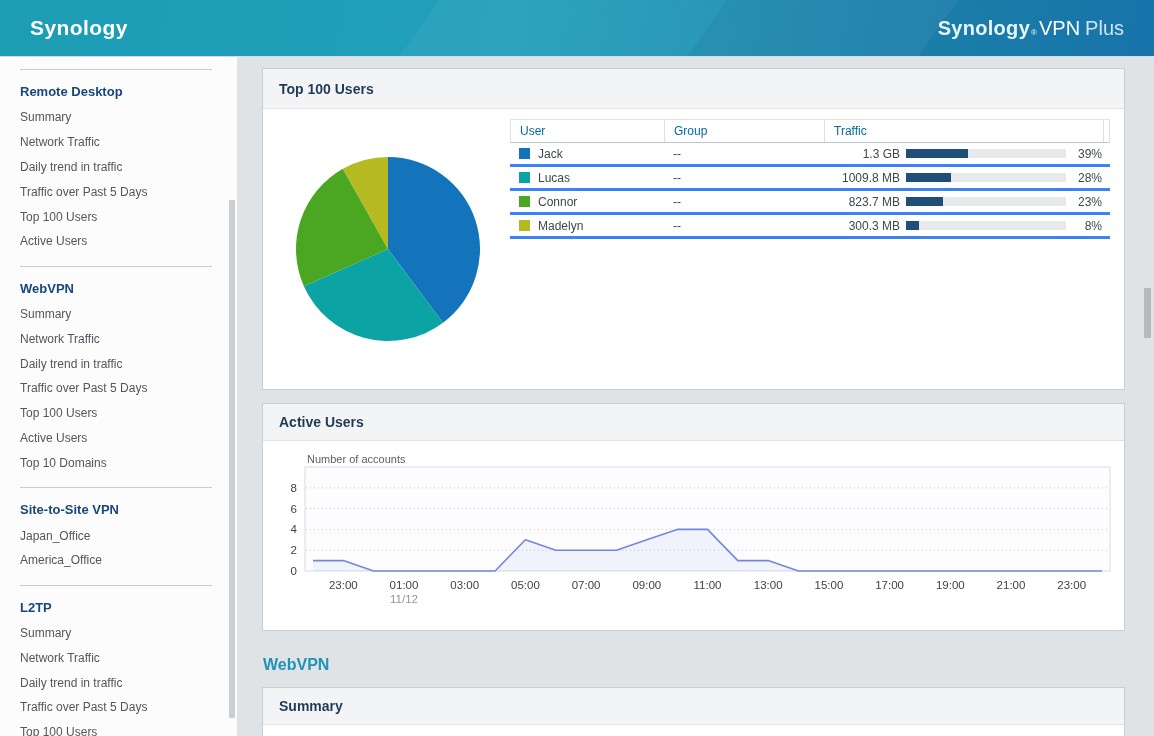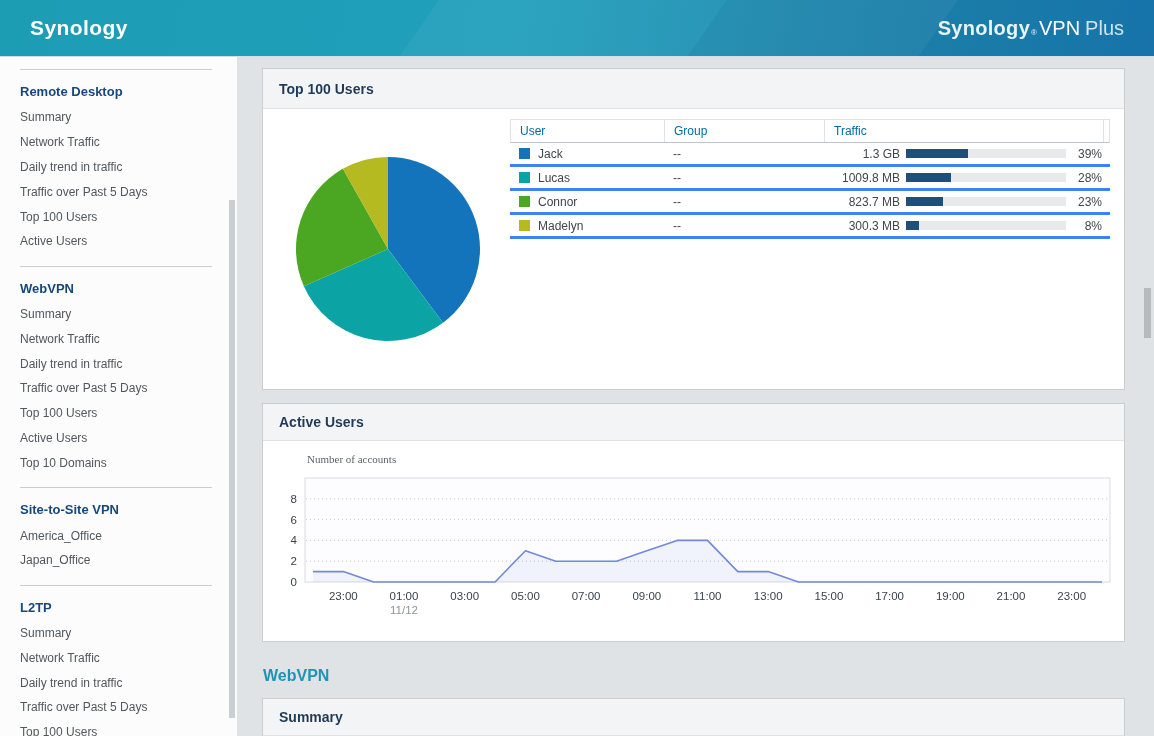--- a/index.html
+++ b/index.html
@@ -70,21 +70,21 @@
   .swatch { width:11px; height:11px; margin-right:8px; flex:none; }
   .cell-group { padding-left:10px; }
   .cell-val { text-align:right; }
   .cell-bar { padding-left:6px; }
   .bar-track { width:160px; height:9px; background:#e7e9eb; }
   .bar-fill { height:100%; background:#1f4e78; }
   .cell-pct { text-align:right; }
   
   .panel.mt { margin-top:13px; }
   .active-body { padding:12px 0 10px 0; }
-  .y-axis-label { font-size:11px; color:#5a6266; margin:0 0 12px 44px;font-family:Liberation Serif, serif; }
+  .y-axis-label { font-size:11px; color:#5a6266; margin:0 0 1px 44px; }
   
   .section-heading { color:#1f93b5; font-size:16px; font-weight:bold; margin:25px 0 13px 1px; }
   .summary-body { height:110px; }
   .main-scroll-thumb { position:absolute; right:3px; top:231px; width:7px; height:50px; background:#b6babd; }
   text { font-family:"Liberation Sans", sans-serif; }
 </style>
 </head>
 <body>
 
 <div class="app">
@@ -115,22 +115,22 @@
           <div class="sb-title">WebVPN</div>
           <a class="sb-item">Summary</a>
           <a class="sb-item">Network Traffic</a>
           <a class="sb-item">Daily trend in traffic</a>
           <a class="sb-item">Traffic over Past 5 Days</a>
           <a class="sb-item">Top 100 Users</a>
           <a class="sb-item">Active Users</a>
           <a class="sb-item">Top 10 Domains</a>
           <hr class="sb-div">
           <div class="sb-title">Site-to-Site VPN</div>
+          <a class="sb-item">Japan_Office</a>
           <a class="sb-item">America_Office</a>
-          <a class="sb-item">Japan_Office</a>
           <hr class="sb-div">
           <div class="sb-title">L2TP</div>
           <a class="sb-item">Summary</a>
           <a class="sb-item">Network Traffic</a>
           <a class="sb-item">Daily trend in traffic</a>
           <a class="sb-item">Traffic over Past 5 Days</a>
           <a class="sb-item">Top 100 Users</a>
         </div>
       <div class="sb-scroll"></div>
     </nav>

